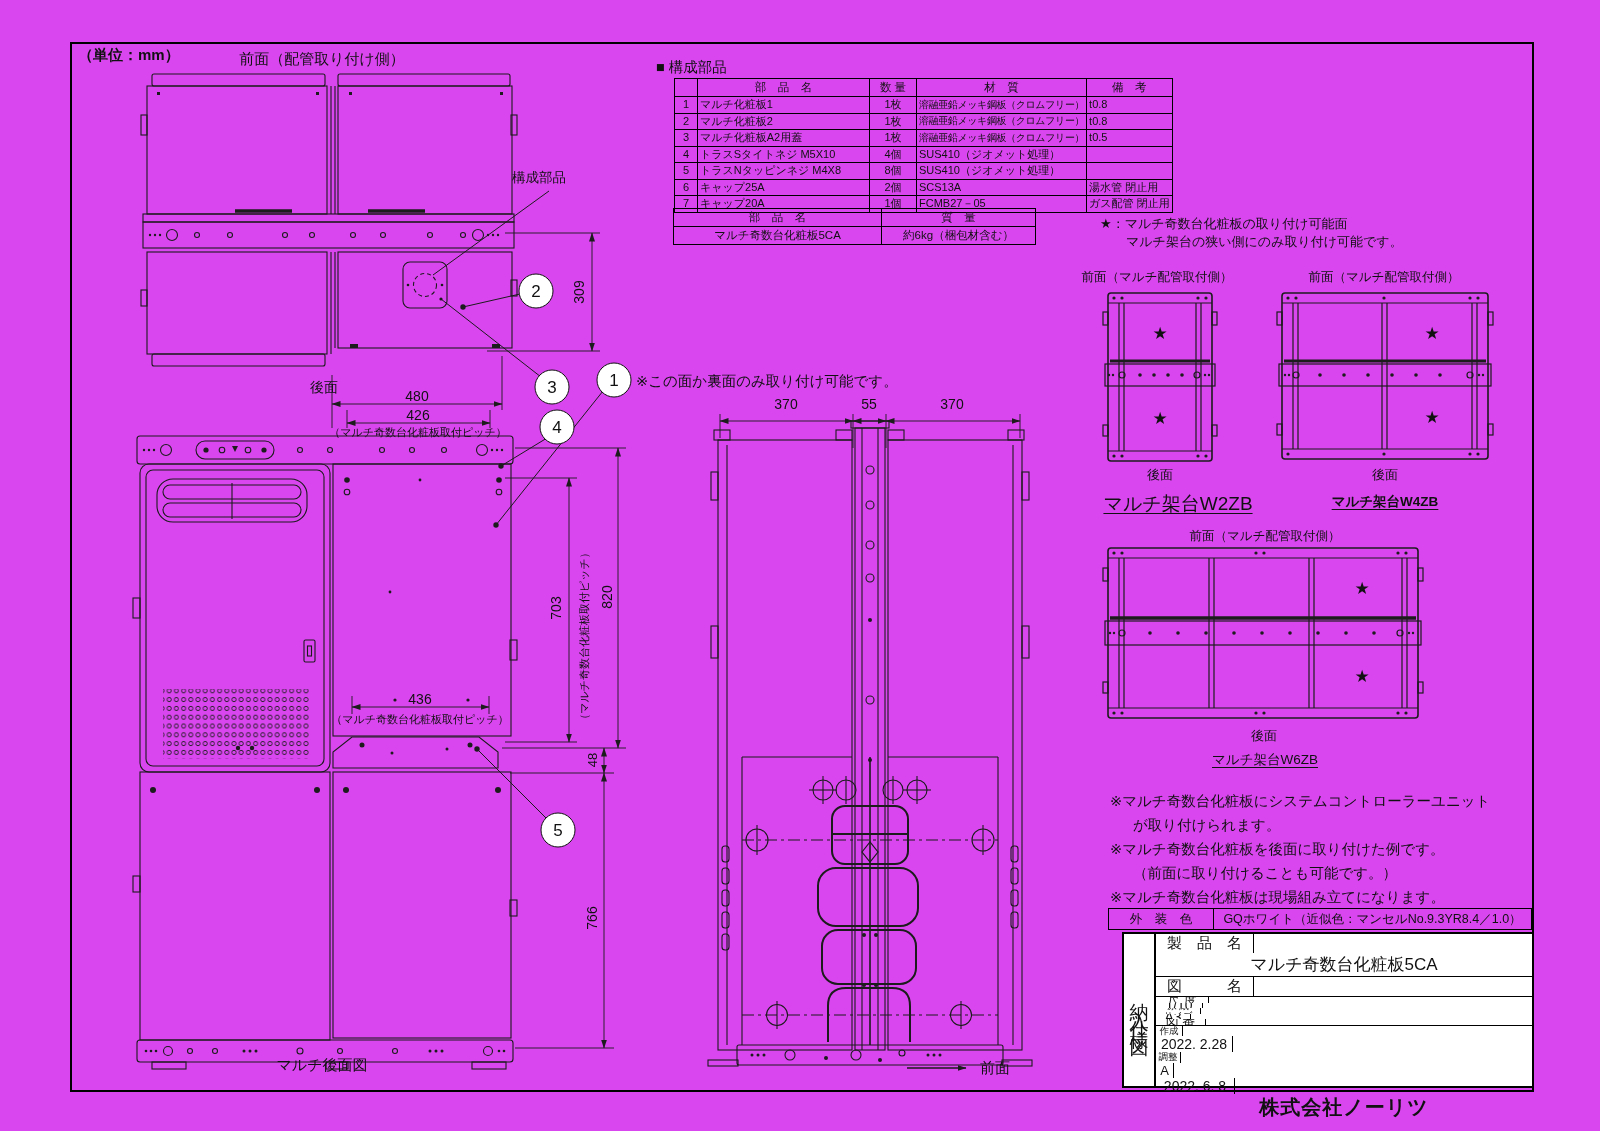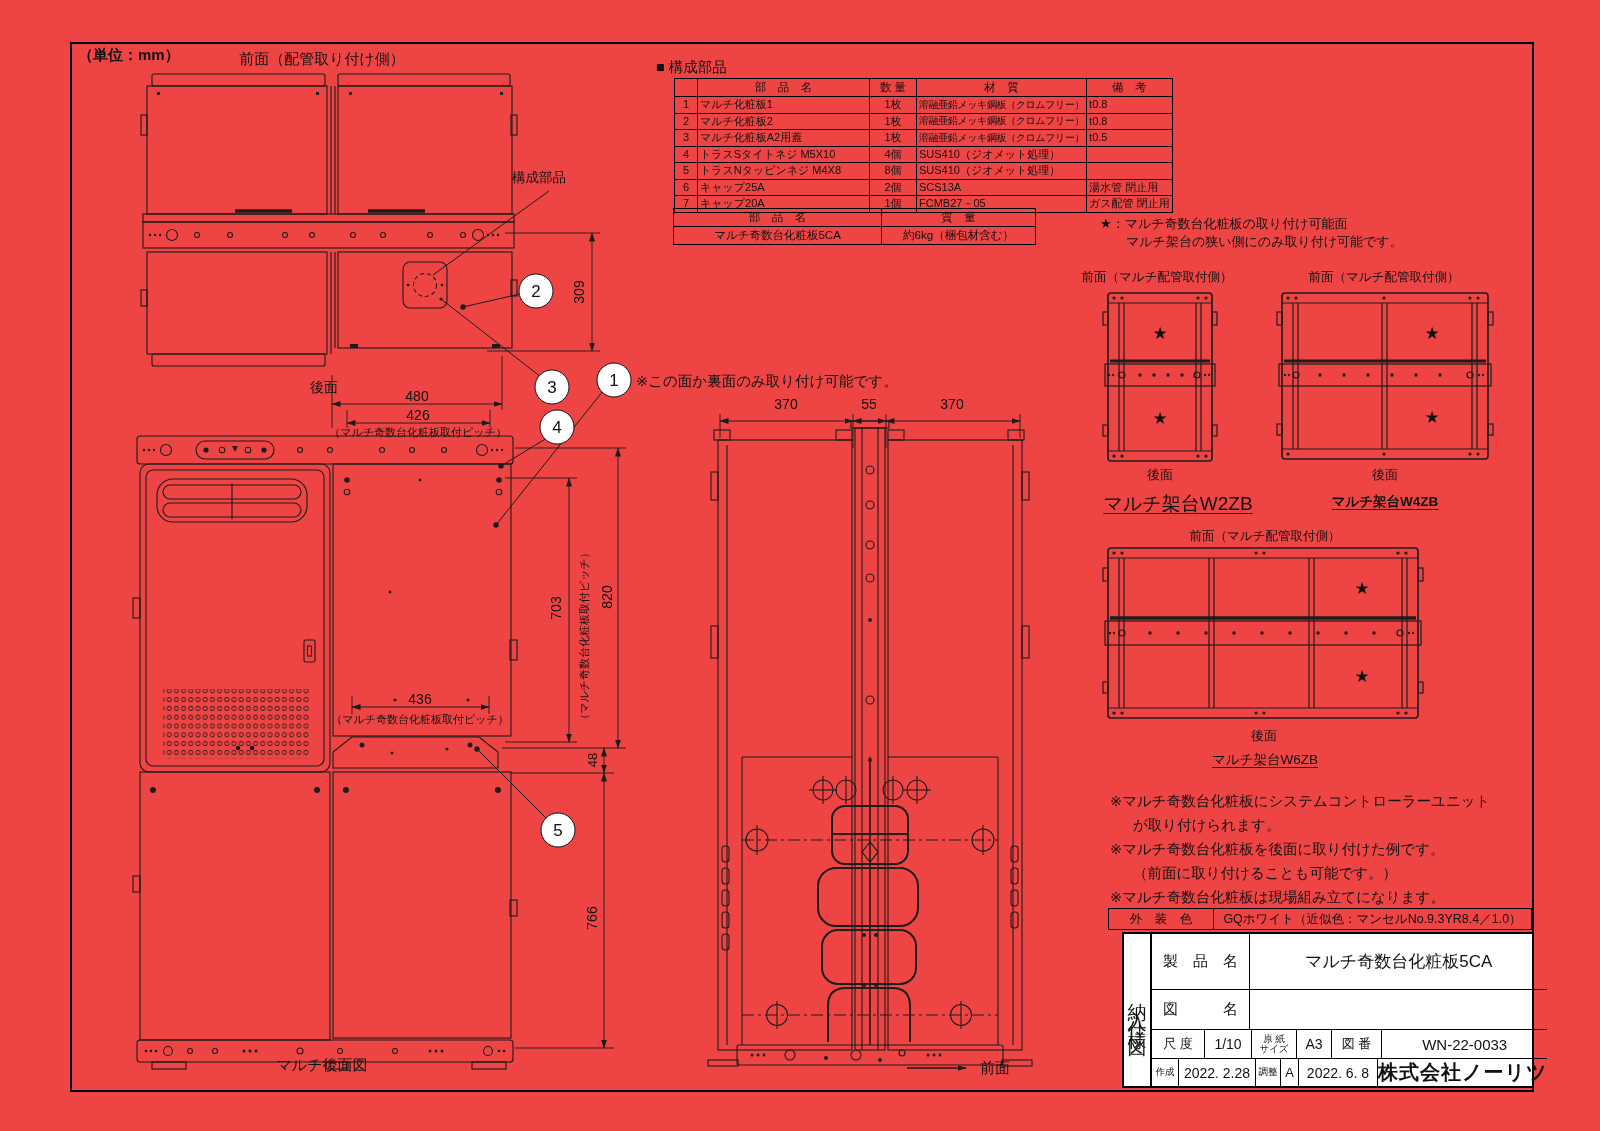--- a/index.html
+++ b/index.html
@@ -1,16 +1,16 @@
 <!DOCTYPE html>
 <html><head>
 <meta charset="utf-8">
 <style>
   html,body{margin:0;padding:0;background:#fff;}
-  .sheet{position:relative;width:1600px;height:1131px;background:#ef4444;overflow:hidden;
+  .sheet{position:relative;width:1600px;height:1131px;background:#d946ef;overflow:hidden;
          font-family:"Liberation Sans","DejaVu Sans",sans-serif;color:#111;}
   .frame{position:absolute;left:70px;top:42px;width:1460px;height:1046px;border:2.2px solid #000;}
   .lbl{position:absolute;white-space:nowrap;color:#111;}
   .ctr{transform:translateX(-50%);}
   .rot{transform:translate(-50%,-50%) rotate(-90deg);}
   .balloon{position:absolute;width:33px;height:33px;border:1.4px solid #111;border-radius:50%;
            background:#fff;display:flex;align-items:center;justify-content:center;
            font-size:17px;transform:translate(-50%,-50%);}
   .star{position:absolute;font-size:17px;transform:translate(-50%,-50%);}
   .cap{text-decoration:underline;text-underline-offset:3px;}
@@ -22,21 +22,21 @@
   .tight{font-size:10px;letter-spacing:-0.4px;margin-top:13px;}
   .mass{position:absolute;left:673px;top:208px;font-size:11.5px;}
   .mass th,.mass td{border:1.2px solid #000;height:15px;line-height:1;text-align:center;font-weight:normal;white-space:nowrap;}
   .colorrow{position:absolute;left:1108px;top:908px;width:422px;height:20px;border:1.8px solid #000;display:flex;font-size:12.5px;}
   .colorrow .cl{width:104px;border-right:1.8px solid #000;display:flex;align-items:center;justify-content:center;}
   .colorrow .cv{flex:1;display:flex;align-items:center;justify-content:center;}
   .tb{position:absolute;left:1122px;top:932px;width:408px;height:152px;border:2.2px solid #000;display:flex;background:#fff;}
   .tb-vert{width:30px;border-right:2px solid #000;display:flex;align-items:center;justify-content:center;}
   .tb-vert span{writing-mode:vertical-rl;font-size:19px;letter-spacing:9px;}
   .tb-main{flex:1;display:flex;flex-direction:column;}
-  .tb-r{display:flex;align-items:stretch;}
+  .tb-r{display:flex;align-items:stretch;flex-direction:column;}
   .tb-c{display:flex;align-items:center;justify-content:center;overflow:hidden;white-space:nowrap;}
   .bt{border-top:1.8px solid #000;}
   .br{border-right:1.8px solid #000;}
   .br1{border-right:1.2px solid #000;}
   .small2{font-size:9.5px;line-height:1.05;text-align:center;}
 </style>
 </head>
 <body>
 
 <div class="sheet">

